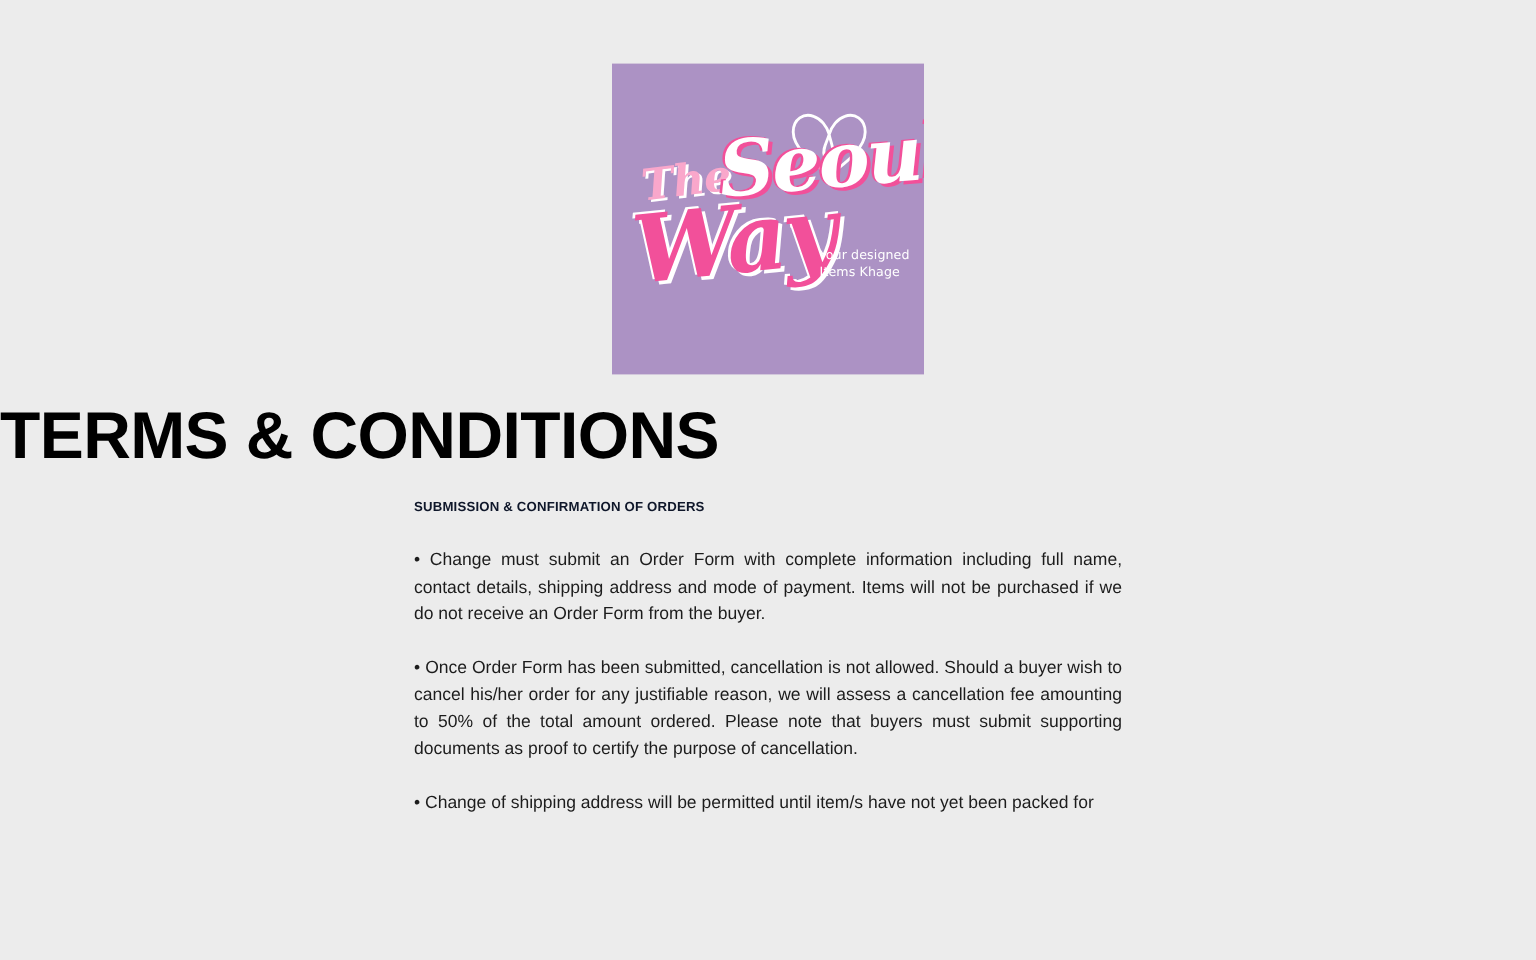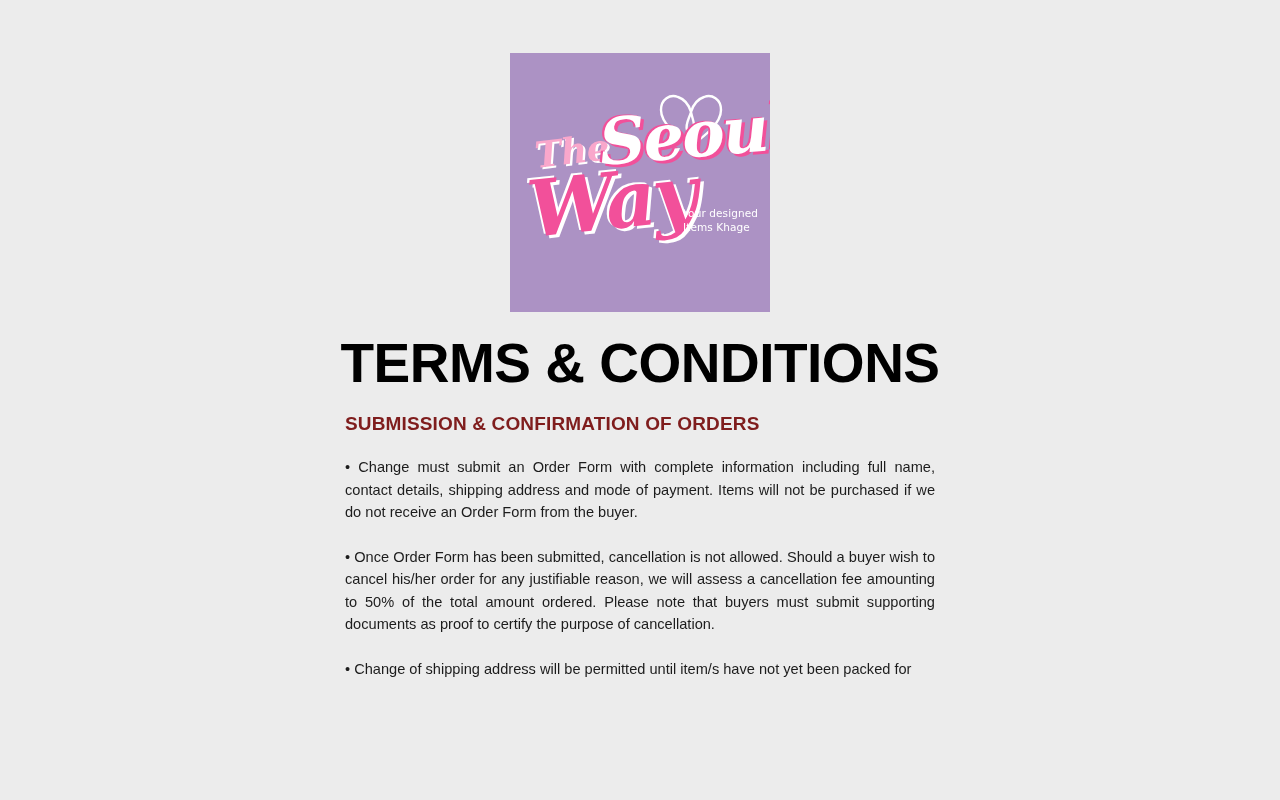--- a/index.html
+++ b/index.html
@@ -115,21 +115,20 @@
     color: #ffffff;
     letter-spacing: 0.1px;
   }
 
   
   .doc-title {
     position: absolute;
     left: 0;
     top: 332px;
     width: 1280px;
-    text-align: center;
     font-family: "Liberation Sans", sans-serif;
     font-weight: 700;
     font-size: 55px;
     line-height: 62px;
     letter-spacing: -0.5px;
     color: #000000;
     margin: 0;
   }
 
   .doc-body {
@@ -144,26 +143,26 @@
   }
 
   .doc-body p {
     margin: 0 0 22px 0;
     text-align: justify;
   }
   .doc-body p:last-child { margin-bottom: 0; }
 
   .section-head {
     font-weight: 700;
-    font-size: 19px;
+    font-size: 11px;
     line-height: 21px;
     letter-spacing: 0.15px;
     margin: 0 0 0 0;
     text-align: left;
-    color: #7f1d1d;
+    color: #0f172a;
   }
 </style>
 </head>
 <body>
 
 <div class="page">
 
   <div class="logo-wrap">
     <div class="logo-card">
 

